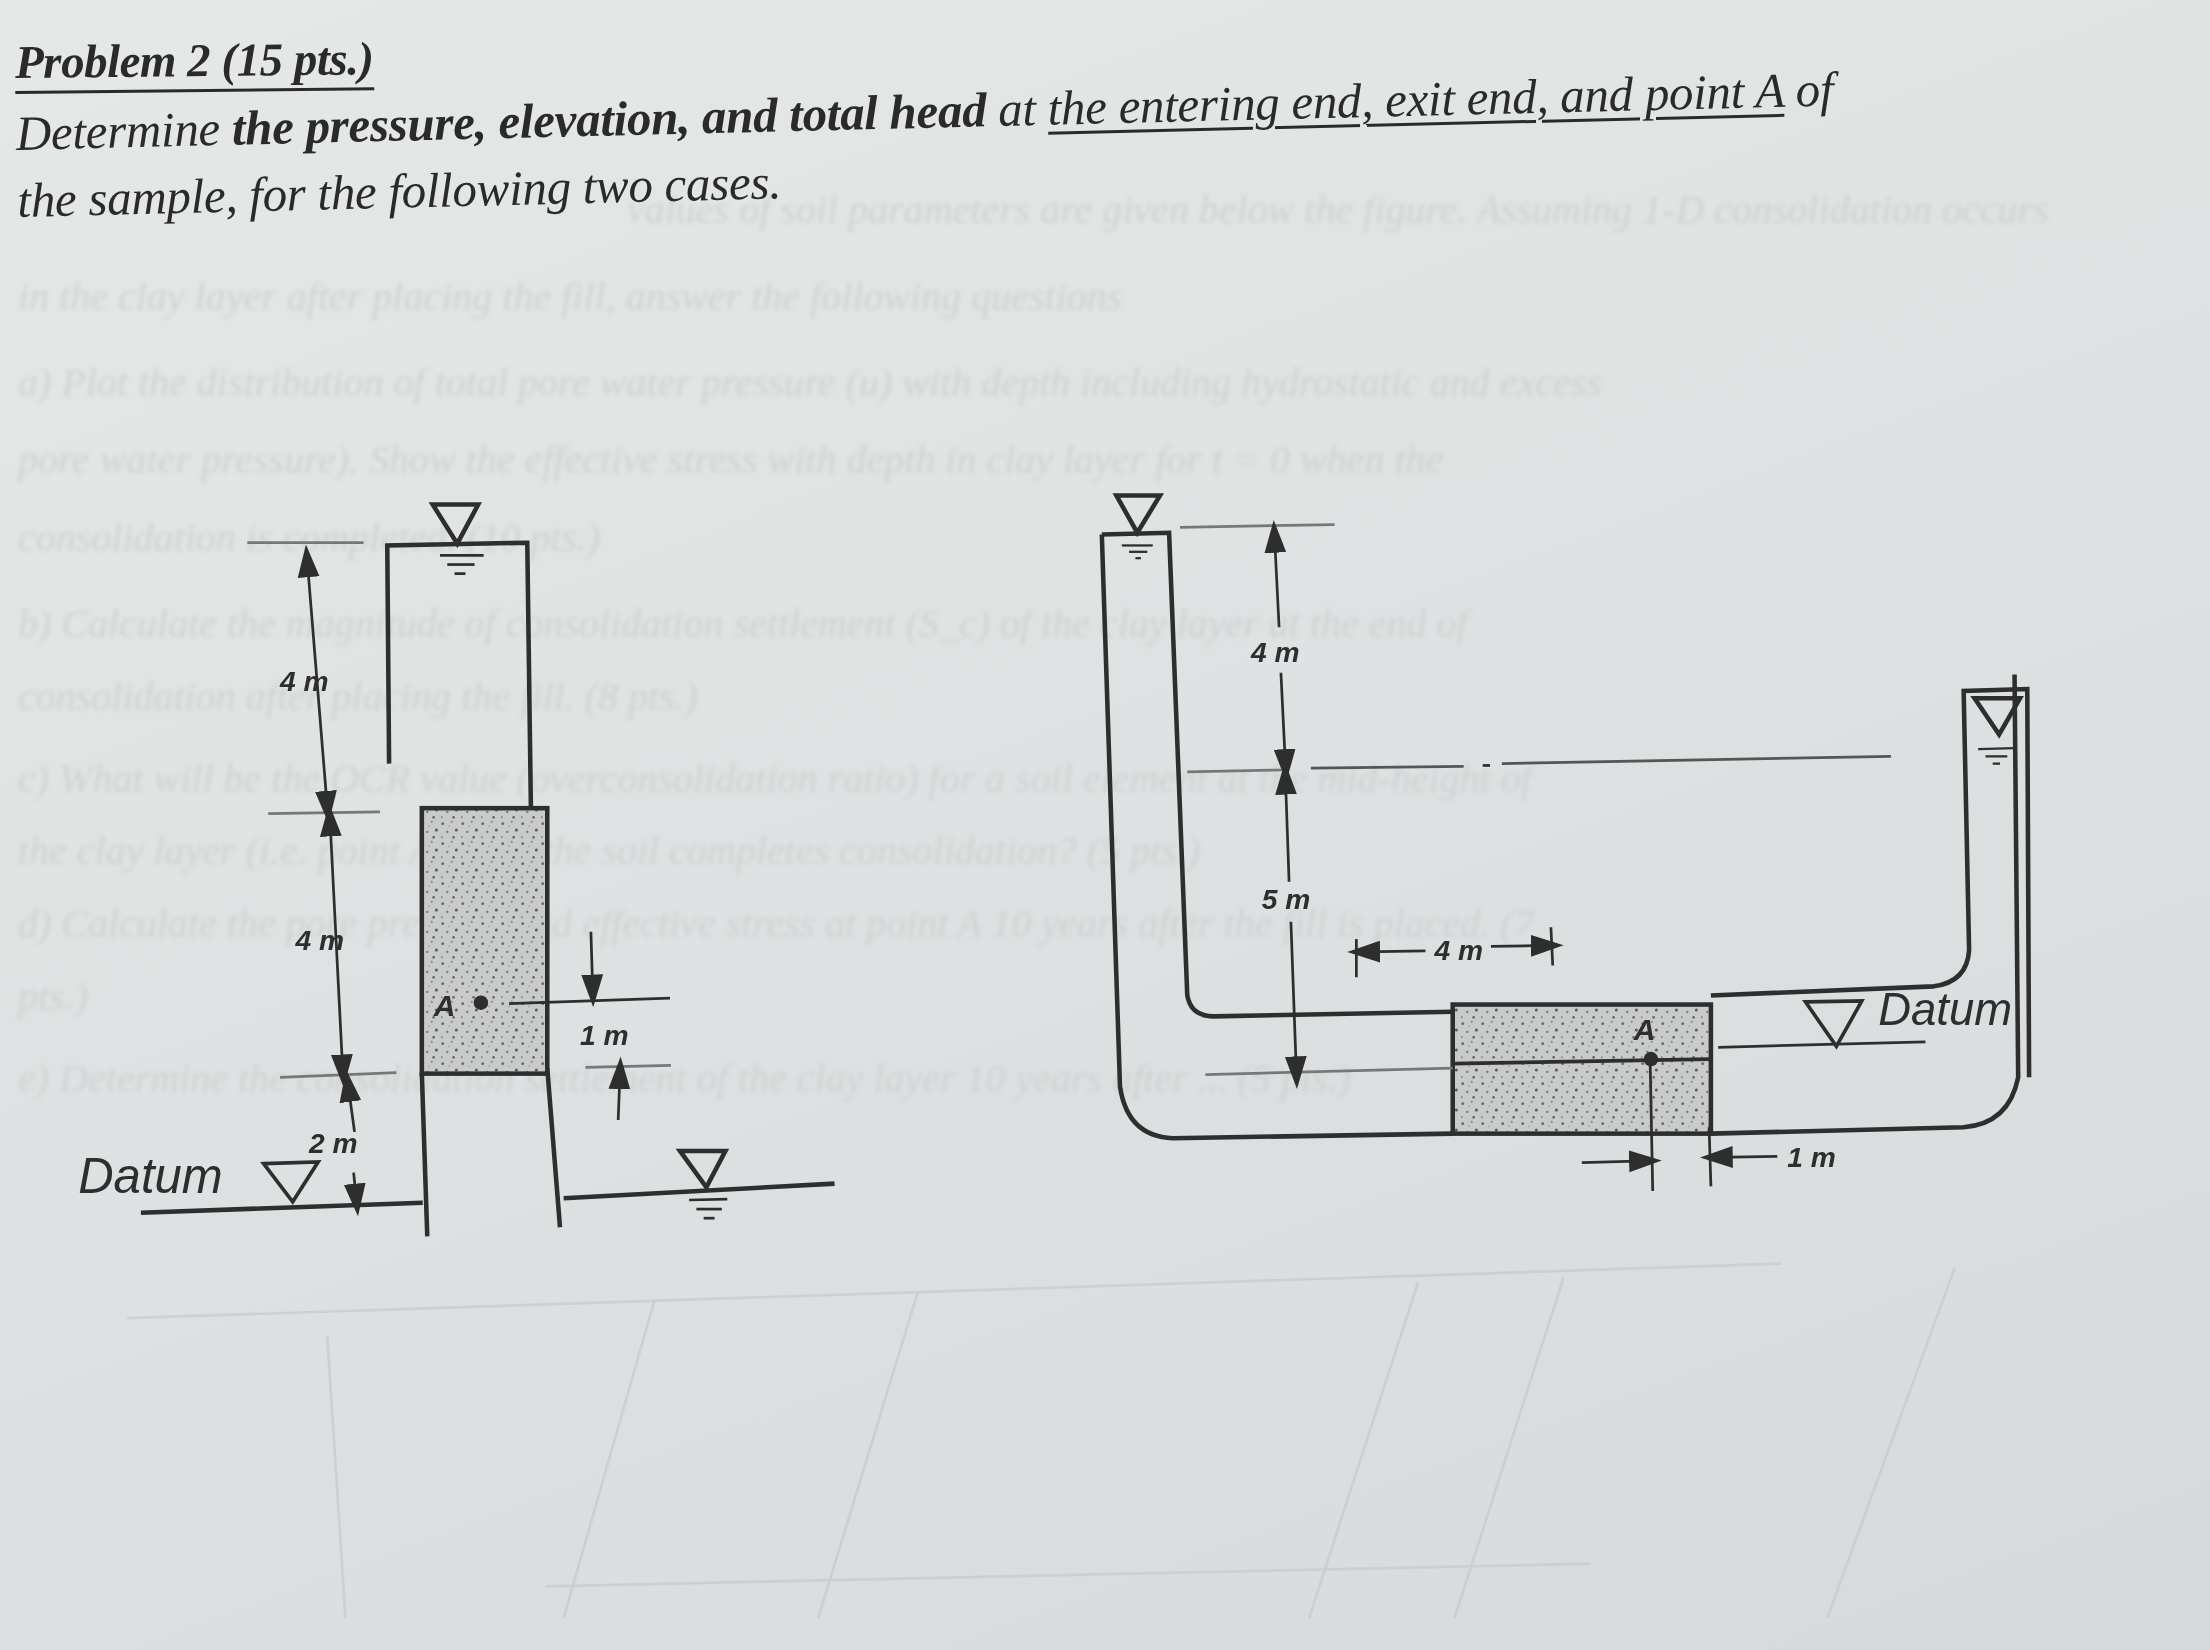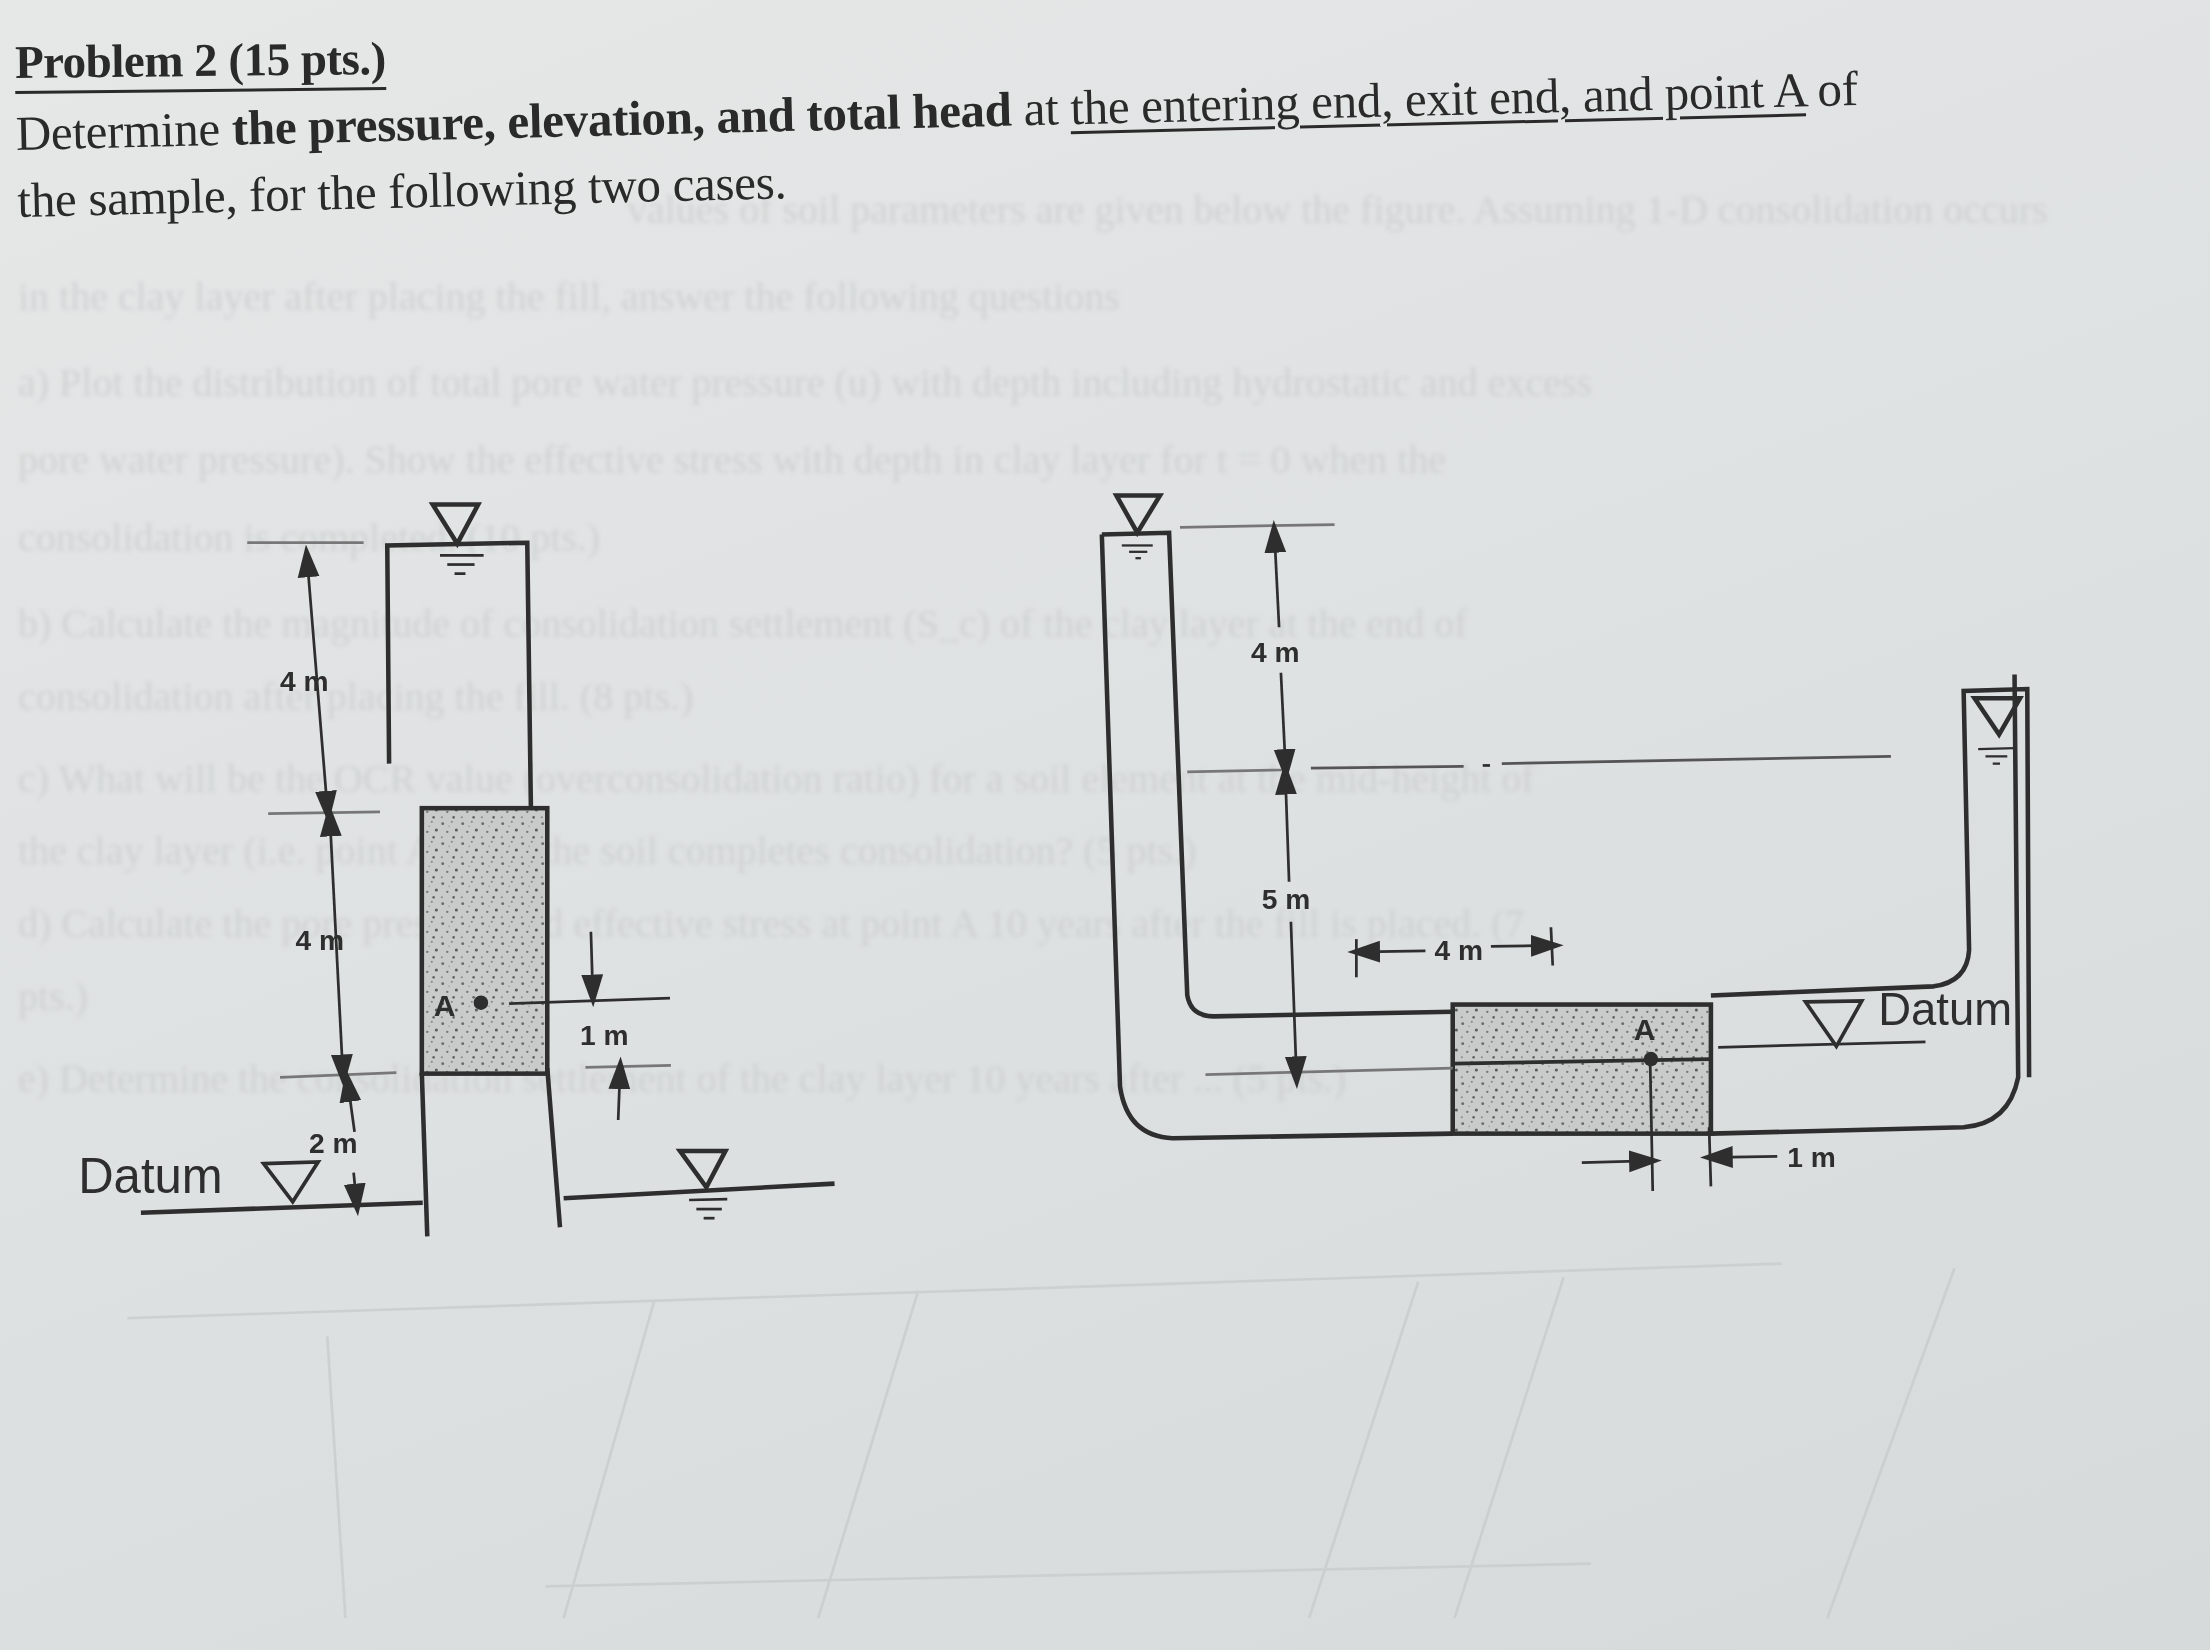--- a/index.html
+++ b/index.html
@@ -3,21 +3,21 @@
 <meta charset="utf-8">
 <style>
   html, body { margin: 0; padding: 0; }
   body {
     width: 2210px; height: 1650px; overflow: hidden;
     background: linear-gradient(160deg, #e6e8e8 0%, #dfe2e2 45%, #d6dada 100%);
     font-family: "Liberation Serif", serif;
     color: #2a2a2a;
     position: relative;
   }
-  .page { position: absolute; inset: 0; }
+  .page { position: absolute; inset: 0; font-style: italic; }
   .ghost {
     position: absolute; color: #c9cccc; font-family: "Liberation Serif", serif;
     font-size: 40px; white-space: nowrap; filter: blur(2.3px); opacity: 0.75;
   }
   .title {
     position: absolute; left: 14.5px; top: 36px;
     font-size: 47px; font-weight: bold; letter-spacing: -0.5px;
     border-bottom: 3.6px solid #2a2a2a; line-height: 53px; padding-bottom: 1.8px;
     transform: rotate(-0.6deg); transform-origin: left center;
   }

